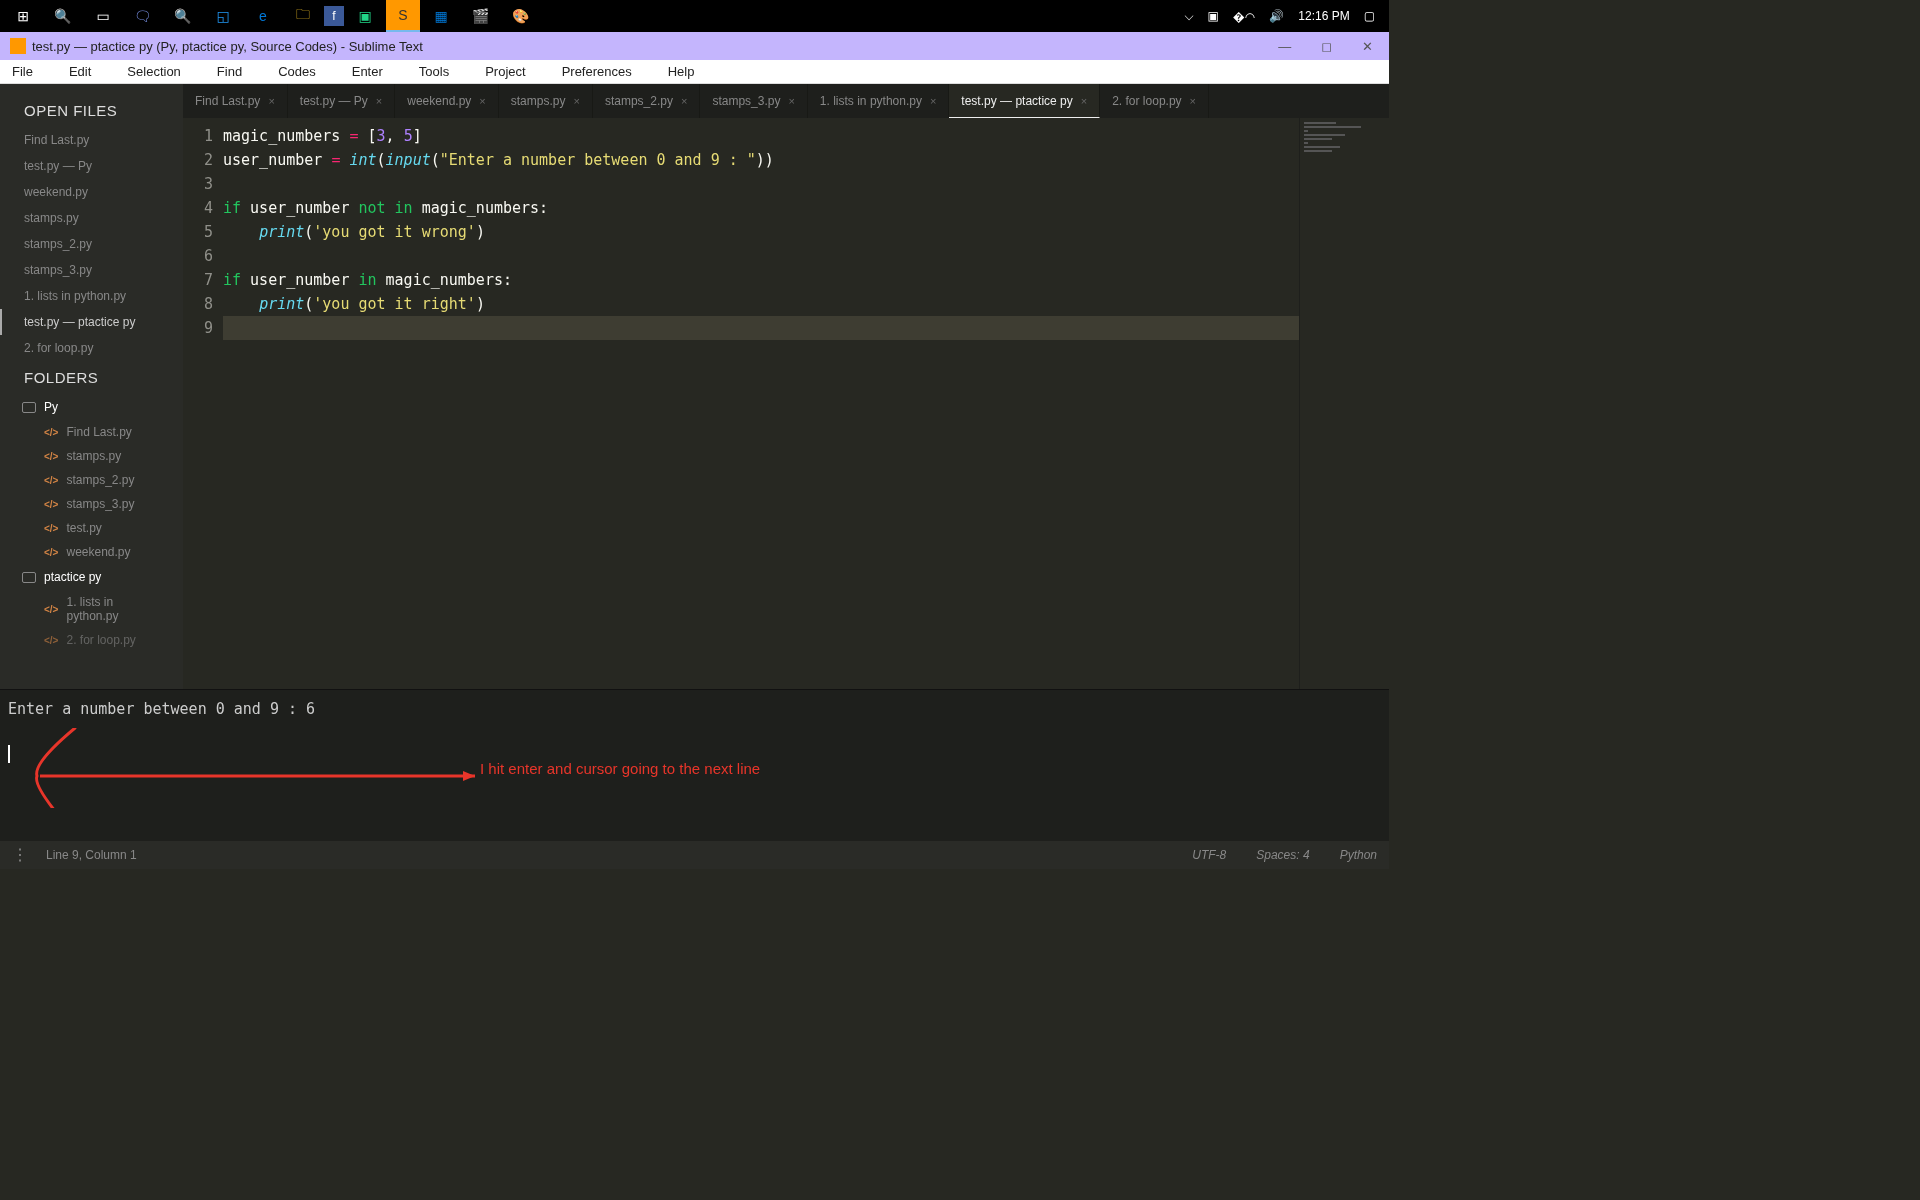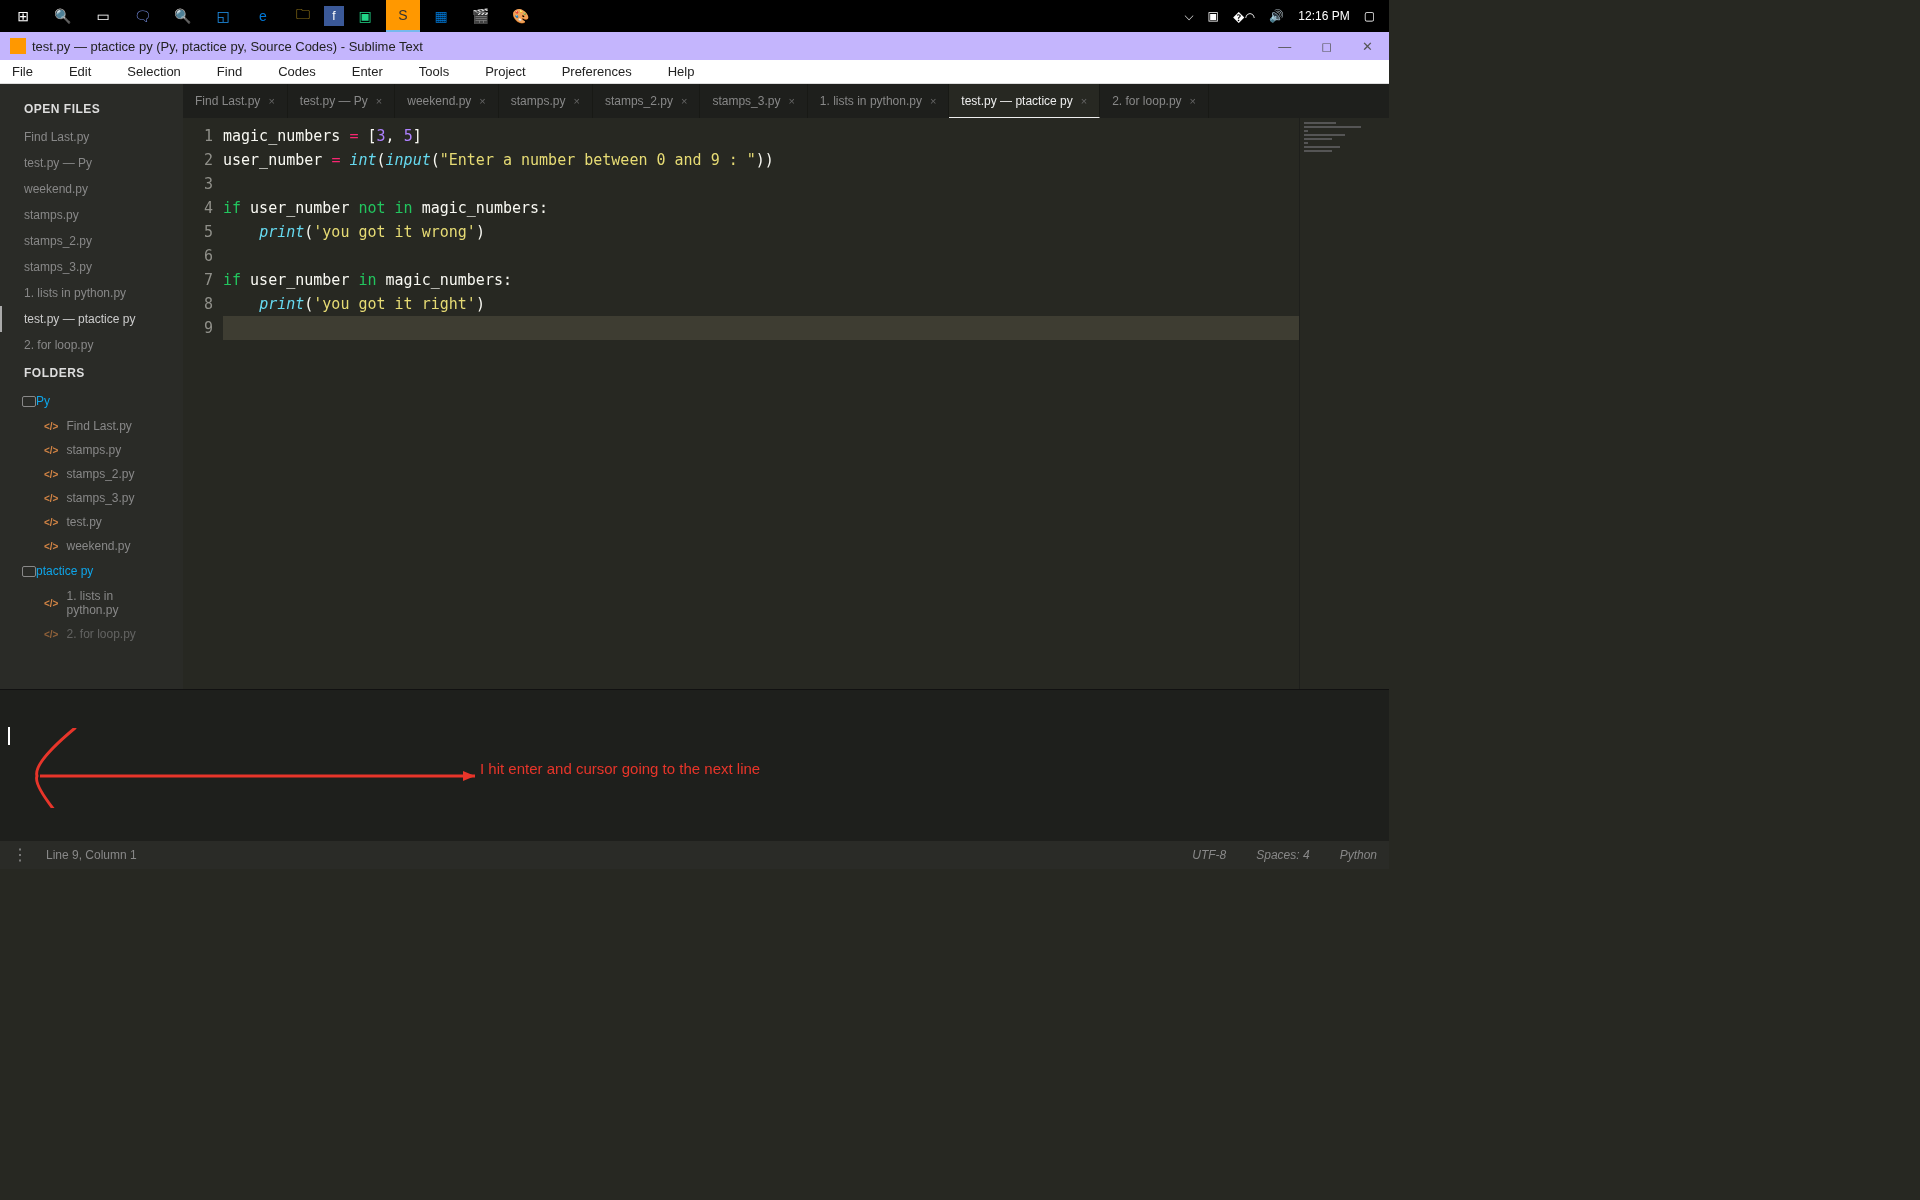--- a/index.html
+++ b/index.html
@@ -57,29 +57,29 @@
   display: flex;
   height: 605px;
 }
 .sidebar {
   width: 183px;
   background: #2a2b27;
   padding: 10px 0;
   overflow: hidden;
   font-size: 12px;
 }
-.side-h { color: #ddd; font-size: 12px; padding: 8px 18px 8px 24px; letter-spacing: 0.5px; font-weight: bold; }
+.side-h { color: #ddd; font-size: 15px; padding: 8px 18px 8px 24px; letter-spacing: 0.5px; }
 .side-item {
   color: #888;
   padding: 6px 18px 6px 24px;
   cursor: pointer;
   white-space: nowrap;
 }
 .side-item.active { color: #ccc; border-left: 2px solid #aaa; padding-left: 22px; }
-.folder-row { display: flex; align-items: center; gap: 0; color: #0ea5e9; padding: 6px 18px 6px 22px; cursor: pointer; }
+.folder-row { display: flex; align-items: center; gap: 8px; color: #ffffff; padding: 6px 18px 6px 22px; cursor: pointer; }
 .folder-icon { width: 14px; height: 11px; border: 1px solid #888; border-radius: 2px; display: inline-block; }
 .file-row { display: flex; align-items: center; gap: 8px; color: #888; padding: 5px 18px 5px 44px; cursor: pointer; font-size: 12px; }
 .code-icon { color: #d28445; font-weight: bold; font-size: 10px; }
 .editor {
   flex: 1;
   display: flex;
   flex-direction: column;
   background: #272822;
 }
 .tabs {
@@ -366,20 +366,21 @@
         <div class="minimap-line" style="width:35%"></div>
         <div class="minimap-line" style="width:5%"></div>
         <div class="minimap-line" style="width:45%"></div>
         <div class="minimap-line" style="width:35%"></div>
       </div>
     </div>
   </div>
 </div>
 
 <div class="console">
+  <div>Enter a number between 0 and 9 : 6</div>
   <div style="margin-top:26px"><span class="cursor"></span></div>
   <svg class="annotation-arrow" viewBox="0 0 450 80">
     <path d="M 50 0 Q 8 35 12 48 Q 8 58 40 95" stroke="#e8352a" stroke-width="3" fill="none" stroke-linecap="round"></path>
     <line x1="15" y1="48" x2="450" y2="48" stroke="#e8352a" stroke-width="3"></line>
     <polygon points="450,48 438,43 438,53" fill="#e8352a"></polygon>
   </svg>
   <div class="annotation-text">I hit enter and cursor going to the next line</div>
 </div>
 
 <div class="statusbar">

